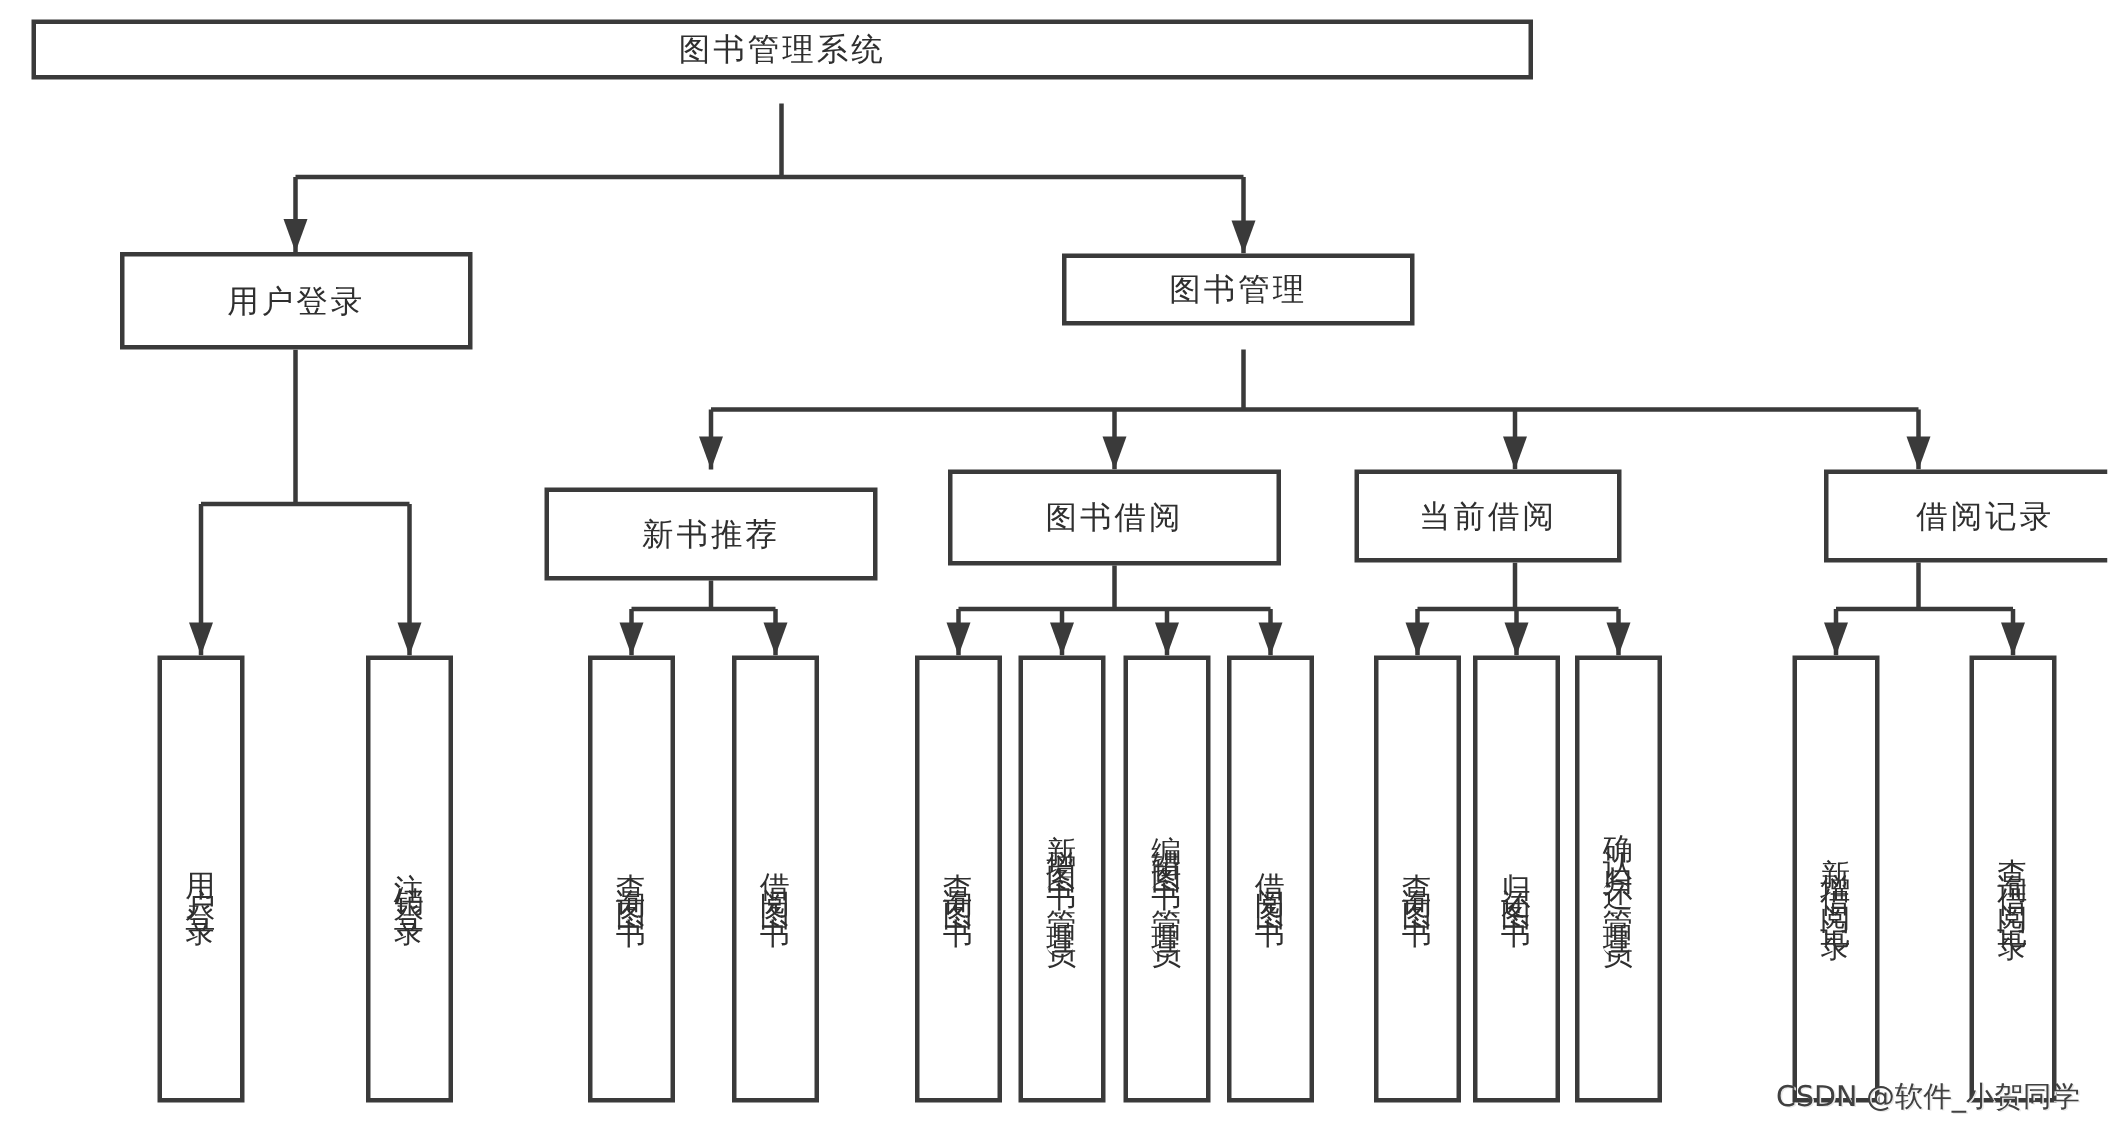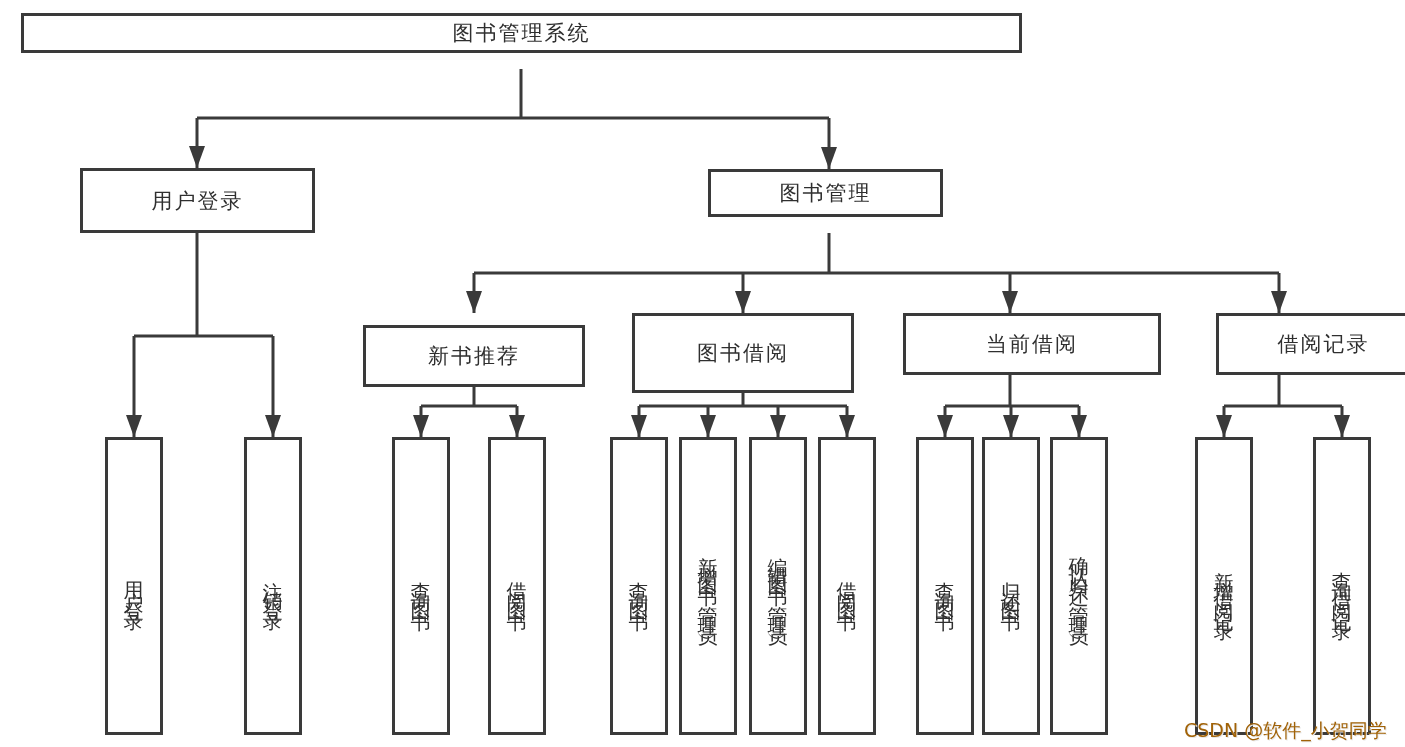--- a/index.html
+++ b/index.html
@@ -53,21 +53,21 @@
     font-size: 20px;
     line-height: 1;
     letter-spacing: 10px;
     color: #2f2f2f;
   }
   .watermark {
     position: absolute;
     left: 1184px;
     top: 718px;
     font-size: 19px;
-    color: #a16207;
+    color: #404040;
     white-space: nowrap;
     z-index: 5;
     text-shadow: 1px 1px 0 #e8e8e8;
   }
 </style>
 </head>
 <body>
 
 <div class="stage">
 
@@ -114,24 +114,24 @@
   <div class="node h-label" style="left:80px; top:168px; width:235px; height:65px;">
     <span>用户登录</span>
   </div>
   <div class="node h-label" style="left:708px; top:169px; width:235px; height:48px;">
     <span>图书管理</span>
   </div>
 
   <div class="node h-label" style="left:363px; top:313px; width:222px; height:62px;margin-top:12px;">
     <span>新书推荐</span>
   </div>
-  <div class="node h-label" style="left:632px; top:313px; width:222px; height:80px;justify-content:center;">
+  <div class="node h-label" style="left:632px; top:313px; width:222px; height:64px;justify-content:center;">
     <span>图书借阅</span>
   </div>
-  <div class="node h-label" style="left:903px; top:313px; width:258px; height:62px;">
+  <div class="node h-label" style="left:903px; top:313px; width:178px; height:62px;">
     <span>当前借阅</span>
   </div>
   <div class="node h-label" style="left:1172px; top:313px; width:215px; height:62px;margin-left:44px;">
     <span>借阅记录</span>
   </div>
 
   <div class="node leaf" style="left:105px; top:437px; width:58px; height:298px;">
     <span class="v-text">用户登录</span>
   </div>
   <div class="node leaf" style="left:244px; top:437px; width:58px; height:298px;">

